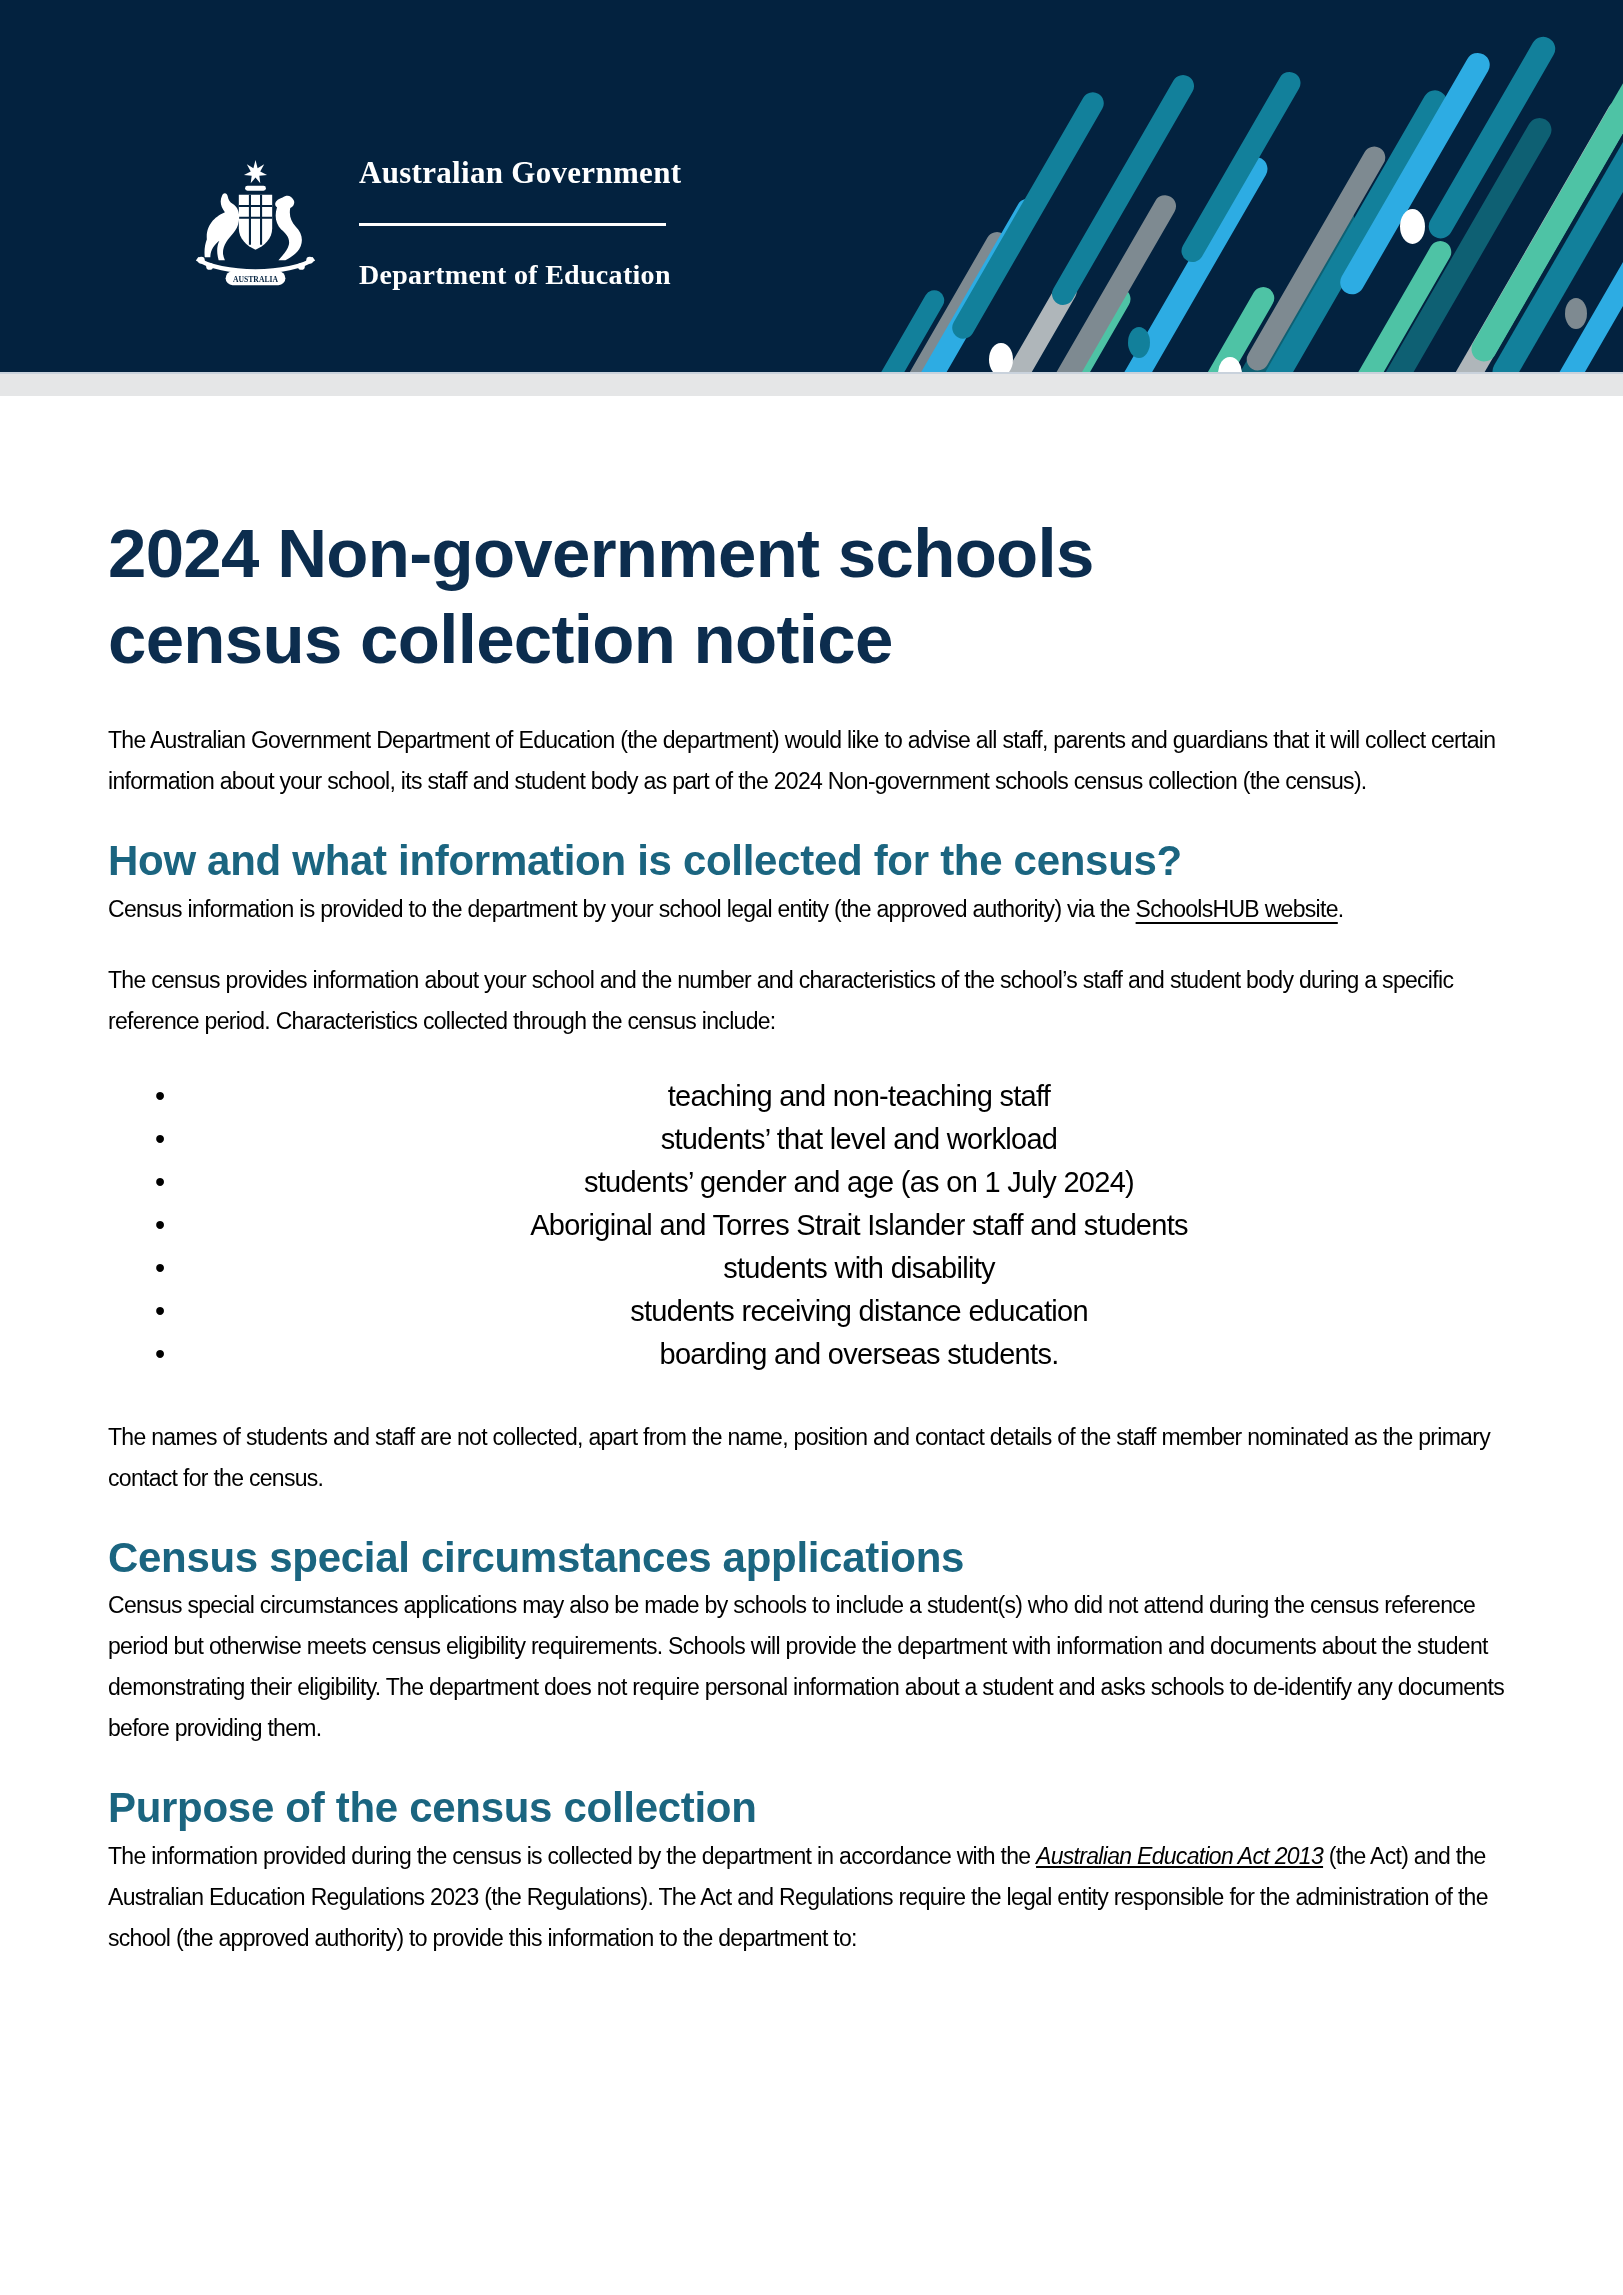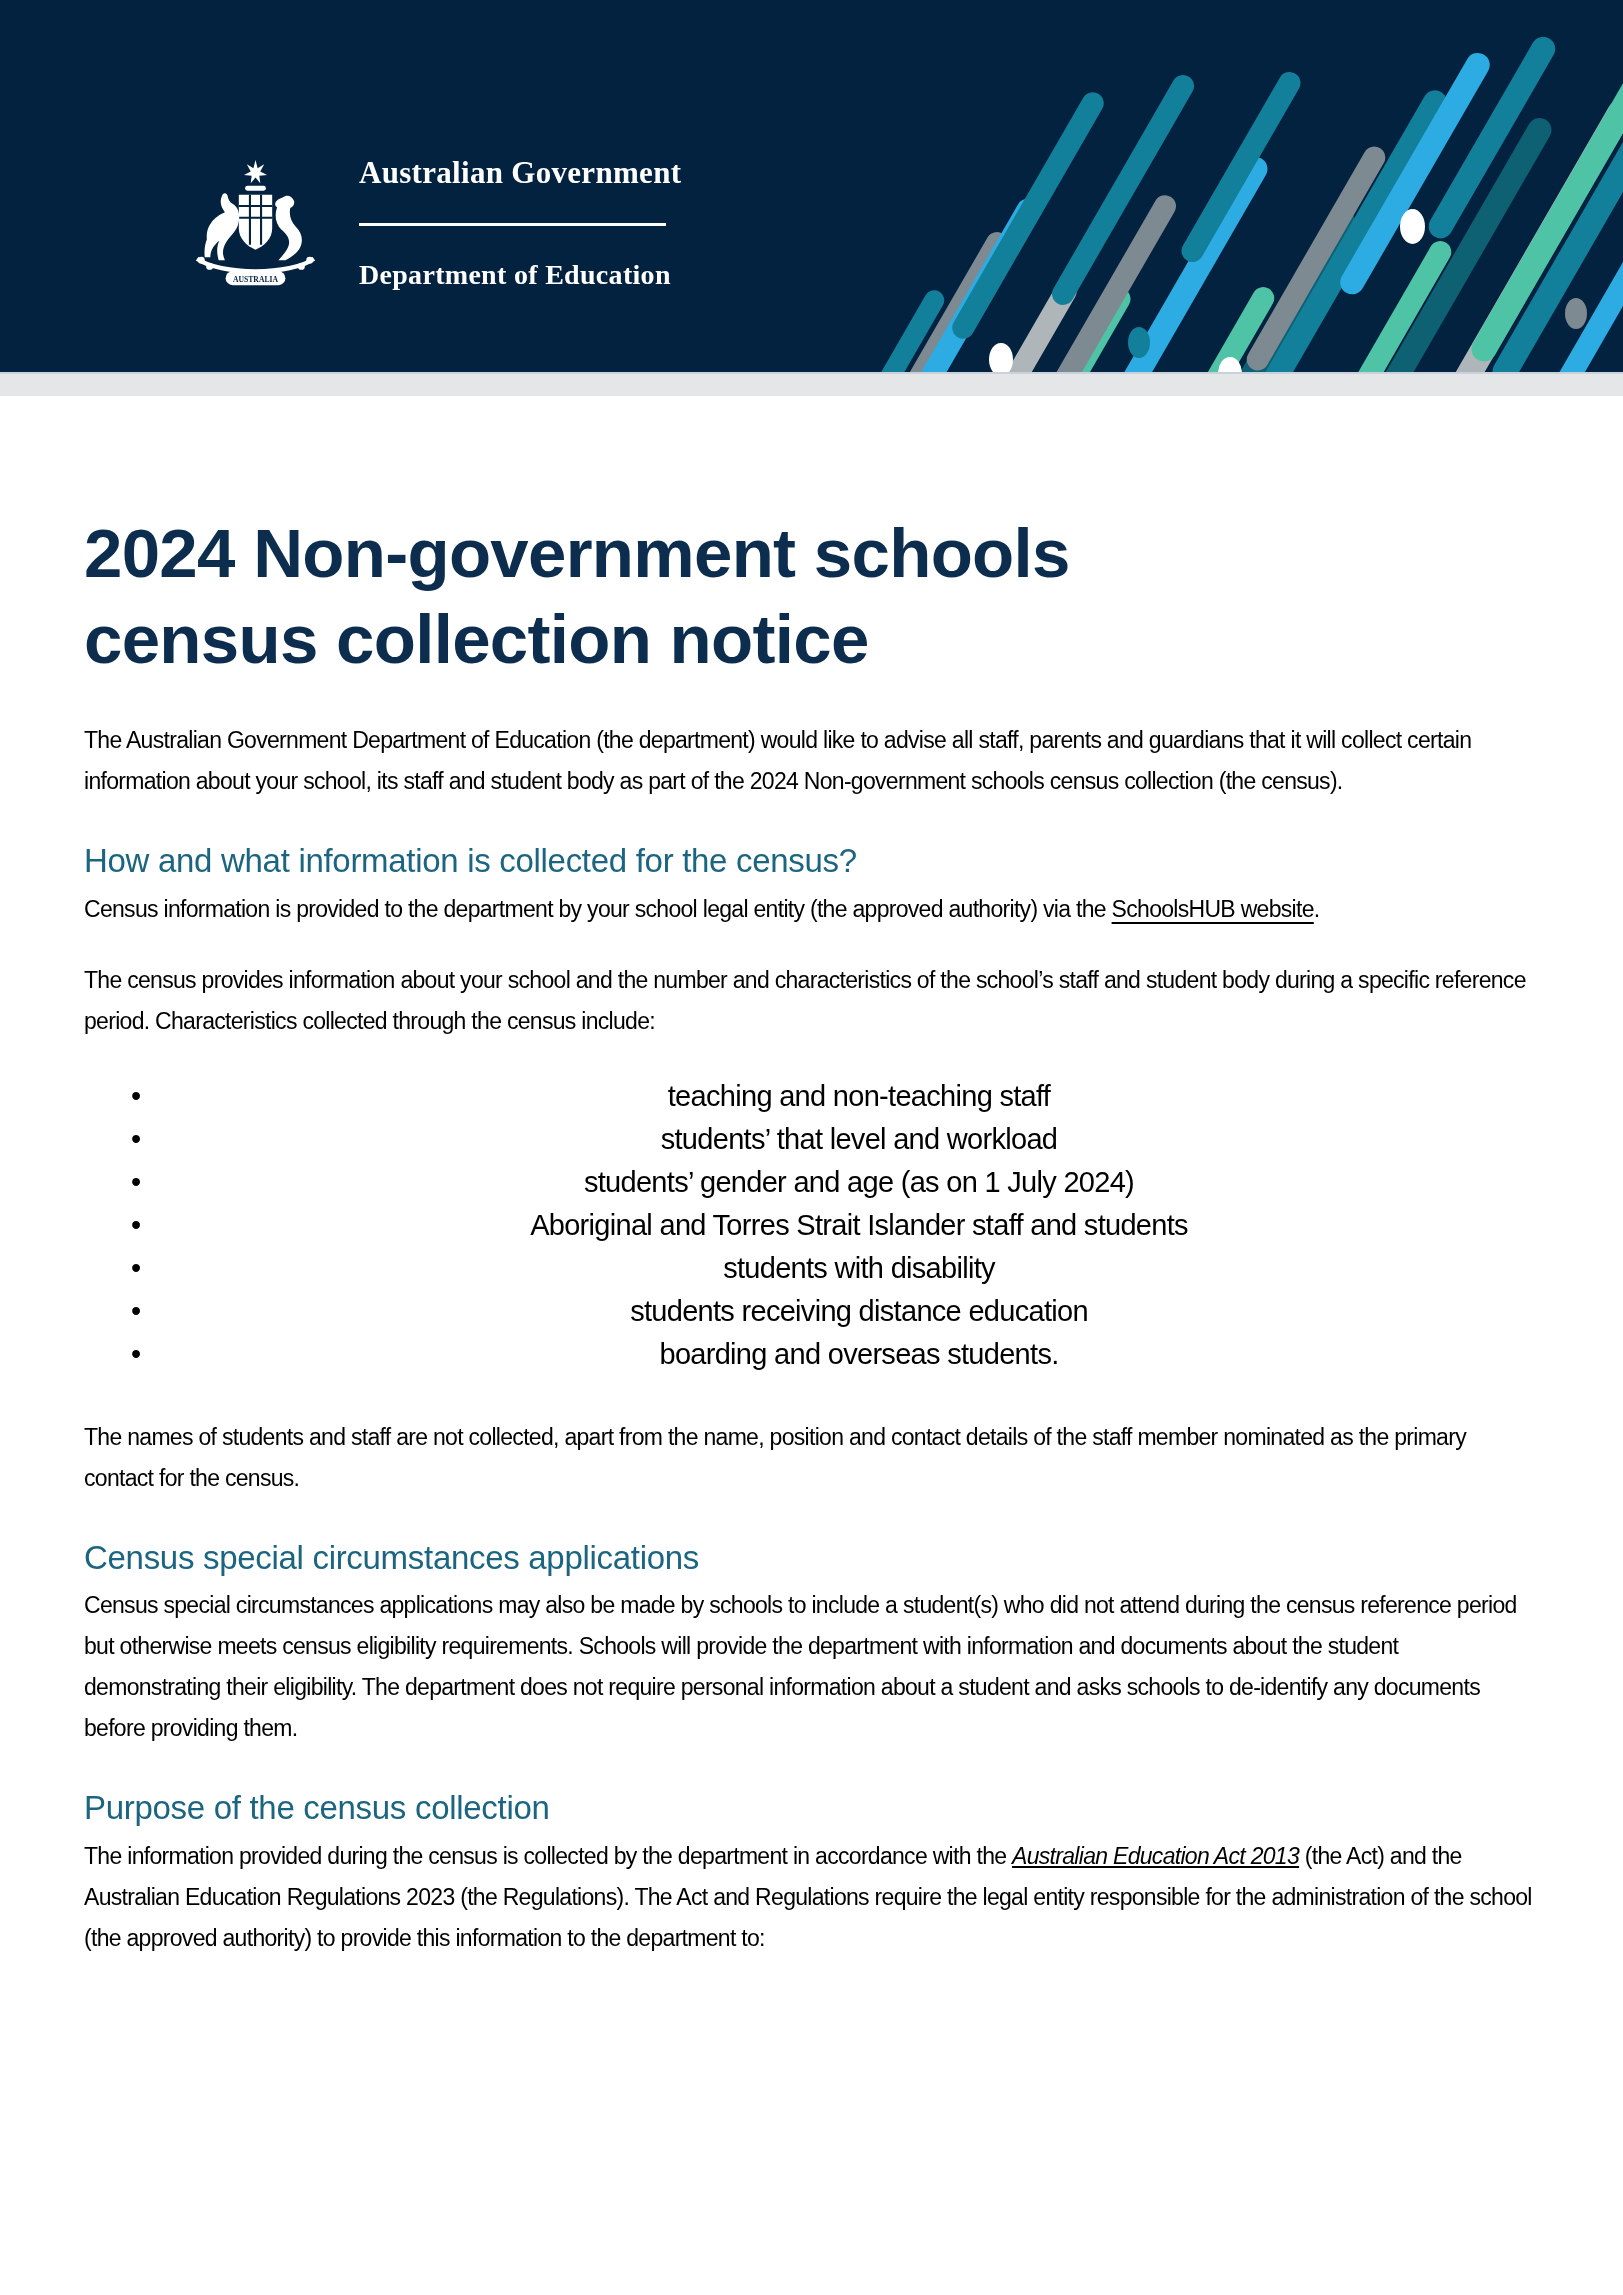--- a/index.html
+++ b/index.html
@@ -62,43 +62,43 @@
   }
 
   .band {
     width: 100%;
     height: 22px;
     background: var(--band-gray, #E5E6E7);
     border-top: 2px solid #c9d2dc;
   }
 
   
-  .content { padding: 0 84px; }
+  .content { padding: 0 108px; }
 
   .doc-title {
     margin: 115px 0 37px 0;
     font-size: 69px;
     font-weight: 700;
     line-height: 86px;
     letter-spacing: -0.7px;
     color: var(--title-navy, #0C2D4E);
   }
 
   p.body {
     margin: 0 0 30px 0;
     font-size: 23px;
     line-height: 41px;
     letter-spacing: -0.7px;
     color: var(--body-text, #000000);
   }
 
   h2.section-heading {
     margin: 37px 0 6.5px 0;
-    font-size: 33px;
-    font-weight: 400;
+    font-size: 42px;
+    font-weight: 700;
     line-height: 43px;
     letter-spacing: -0.3px;
     color: var(--heading-teal, #1B6580);
   }
 
   ul.bullets {
     list-style: none;
     margin: 33px 0 41px 0;
     padding: 0 0 0 47px;
   }

